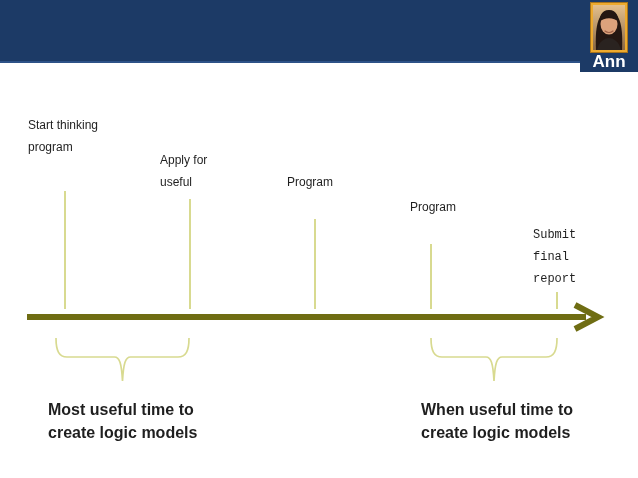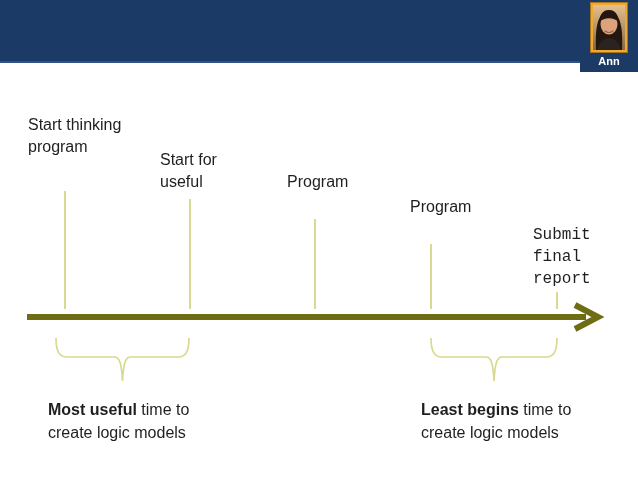--- a/index.html
+++ b/index.html
@@ -44,41 +44,41 @@
     margin:3px auto 0 auto;
     width:32px;height:45px;
     border:2px solid var(--frame-gold);
     box-shadow:0 0 0 1px var(--frame-gold-dark);
     background:#caa06a;
     overflow:hidden;
   }
   .presenter-photo svg{display:block;}
   .presenter-name{
     margin-top:3px;
-    color:#ffffff;font-weight:bold;font-size:11px;line-height:13px;
+    color:#ffffff;font-weight:bold;font-size:17px;line-height:13px;
   }
   .event-label{
     position:absolute;
-    font-size:16px;line-height:22px;
+    font-size:12px;line-height:22px;
     color:var(--text);
     white-space:nowrap;
   }
   .event-label span{display:block;}
   .tick{
     position:absolute;width:2px;
     background:var(--tick);
   }
   .arrow-svg,.brace-svg{position:absolute;}
   .note{
     position:absolute;
     font-size:16px;line-height:23px;
     color:var(--text);
     white-space:nowrap;
   }
-  .note .line{display:block;}
+  .note .line{display:block;font-weight:bold;}
 </style>
 </head>
 <body>
 
 <div class="slide">
 
   <div class="header"></div>
   <div class="page-title">When should I make a logic model?</div>
 
   <div class="presenter-box">
@@ -99,21 +99,21 @@
       </svg>
     </div>
     <div class="presenter-name">Ann</div>
   </div>
 
   <div class="event-label" style="left:28px;top:114px;">
     <span>Start thinking</span>
     <span>program</span>
   </div>
   <div class="event-label" style="left:160px;top:149px;">
-    <span>Start for</span>
+    <span>Apply for</span>
     <span>useful</span>
   </div>
   <div class="event-label" style="left:287px;top:171px;">
     <span>Program</span>
   </div>
   <div class="event-label" style="left:410px;top:196px;">
     <span>Program</span>
   </div>
   <div class="event-label" style="left:533px;top:224px;font-family:Liberation Mono, monospace;">
     <span>Submit</span>
@@ -137,17 +137,17 @@
   </svg>
   <svg class="brace-svg" style="left:430px;top:337px;" width="129" height="46" viewBox="0 0 129 46">
     <path d="M1,1 C1,14 4,20 12,20 L56,20 C61,20 63,26 64,44 C65,26 67,20 72,20 L116,20 C124,20 127,14 127,1" stroke="var(--tick)" stroke-width="1.7" fill="none"></path>
   </svg>
 
   <div class="note" style="left:48px;top:398px;">
     <span class="line"><b>Most useful</b><span> time to</span></span>
     <span class="line">create logic models</span>
   </div>
   <div class="note" style="left:421px;top:398px;">
-    <span class="line"><b>Least begins</b><span> time to</span></span>
+    <span class="line"><b>When useful</b><span> time to</span></span>
     <span class="line">create logic models</span>
   </div>
 
 </div>
 
 </body></html>

